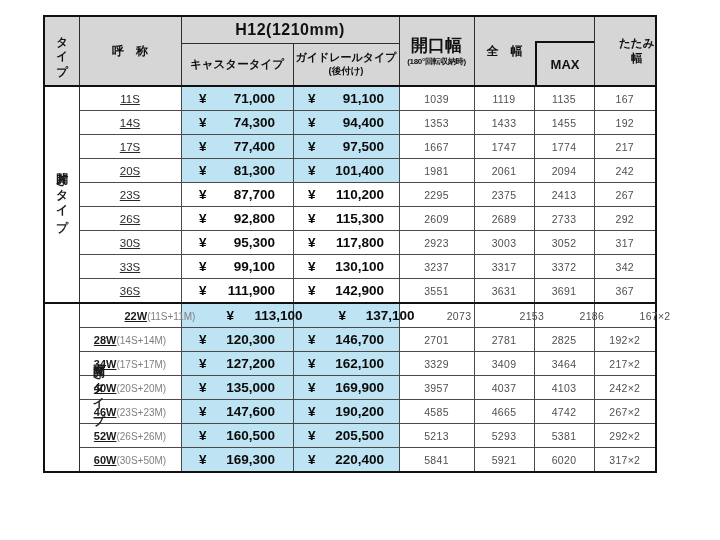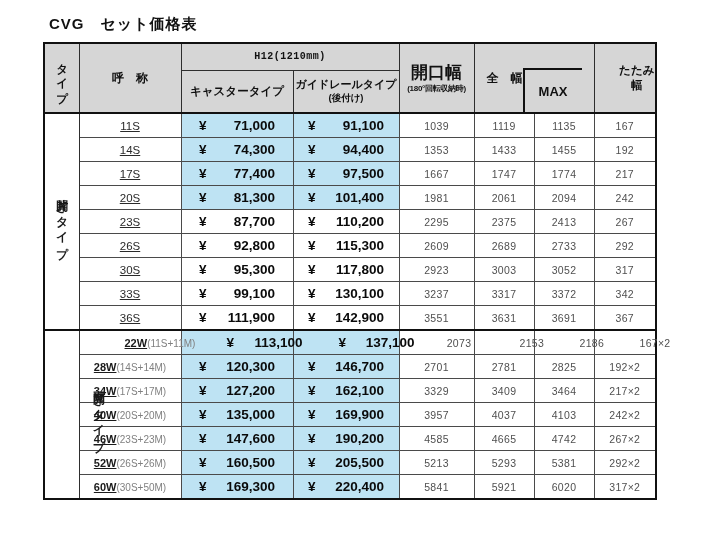--- a/index.html
+++ b/index.html
@@ -6,51 +6,50 @@
   body{font-family:"Liberation Sans","DejaVu Sans",sans-serif;-webkit-font-smoothing:antialiased;}
   .page{padding:15px 0 0 43px;}
   .title{font-size:15px;font-weight:bold;color:#111;letter-spacing:1px;margin:0 0 8px 6px;white-space:pre;}
   table{border-collapse:collapse;table-layout:fixed;width:612px;border:2px solid #111;}
   col.c-type{width:35px}col.c-name{width:102px}col.c-caster{width:112px}col.c-guide{width:106px}
   col.c-open{width:75px}col.c-full{width:60px}col.c-max{width:60px}col.c-fold{width:62px}
   th{background:#d6d6d6;border:1px solid #2e2e2e;font-weight:bold;color:#111;padding:0;}
   .hr1{height:27px}.hr2{height:43px}
   .type-h .v-text{writing-mode:vertical-rl;text-orientation:upright;font-size:11.5px;letter-spacing:1px;display:inline-block;}
   .name-h{font-size:12px;white-space:pre;margin-top:32px;}
-  .h12-h{font-size:10px;letter-spacing:.5px;font-family:Liberation Mono, monospace;}
+  .h12-h{font-size:16px;letter-spacing:.5px;}
   .caster-h{font-size:11.5px;}
   .guide-h div{line-height:1.25;}
   .guide-line1{font-size:11px;}
   .guide-line2{font-size:9.5px;}
   .open-h div{line-height:1.3;}
   .open-line1{font-size:17px;text-align:center;}
   .open-line2{font-size:8px;letter-spacing:-.3px;white-space:nowrap;}
   .fullw-h{position:relative;padding-left:12px;}
   .fw-label{position:absolute;left:0;top:0;width:60px;height:100%;display:flex;align-items:center;justify-content:center;font-size:12px;white-space:pre;}
-  .max-box{position:absolute;right:12px;bottom:0;width:59px;height:44px;border-top:2px solid #111;border-left:2px solid #111;display:flex;align-items:center;justify-content:center;font-size:13px;background:#d6d6d6;box-sizing:border-box;}
+  .max-box{position:absolute;right:0;bottom:0;width:59px;height:44px;border-top:2px solid #111;border-left:2px solid #111;display:flex;align-items:center;justify-content:center;font-size:13px;background:#d6d6d6;box-sizing:border-box;}
   .fold-h{font-size:11.5px;padding-left:24px;}
   td{border:1px solid #4a4a4a;text-align:center;vertical-align:middle;height:23px;padding:0;background:#fff;font-size:11px;color:#4f4f4f;}
   .type-cell{background:#fff;border:1px solid #2e2e2e;}
   .section-v{writing-mode:vertical-rl;text-orientation:upright;font-size:12px;font-weight:bold;letter-spacing:1.5px;color:#1a1a1a;display:inline-block;}
   .name-cell{color:#333;}
   .nm{font-size:11.5px;color:#2a2a2a;text-decoration:underline;}
   .nm.bold{font-weight:bold;font-size:11px;color:#1a1a1a;}
   .nms{font-size:10px;color:#808080;}
   .price-cell{padding:0;}
   .price-inner{width:76px;margin:0 auto;display:flex;justify-content:space-between;align-items:center;font-weight:bold;font-size:13.5px;color:#0a0a0a;}
   .hl{background:#bee3f3;}
   .num-cell{font-size:10.5px;letter-spacing:.3px;}
   tr.section-start td{border-top:2px solid #111;padding-left:45px;}
   tr.first-data-row td{border-top:2px solid #111;}
 </style>
 </head>
 <body>
 
 <div class="page">
-  <div class="title">CVG　セット価格表</div>
 
   <table>
     <colgroup>
       <col class="c-type">
         <col class="c-name">
         <col class="c-caster">
         <col class="c-guide">
       <col class="c-open">
         <col class="c-full">
         <col class="c-max">

